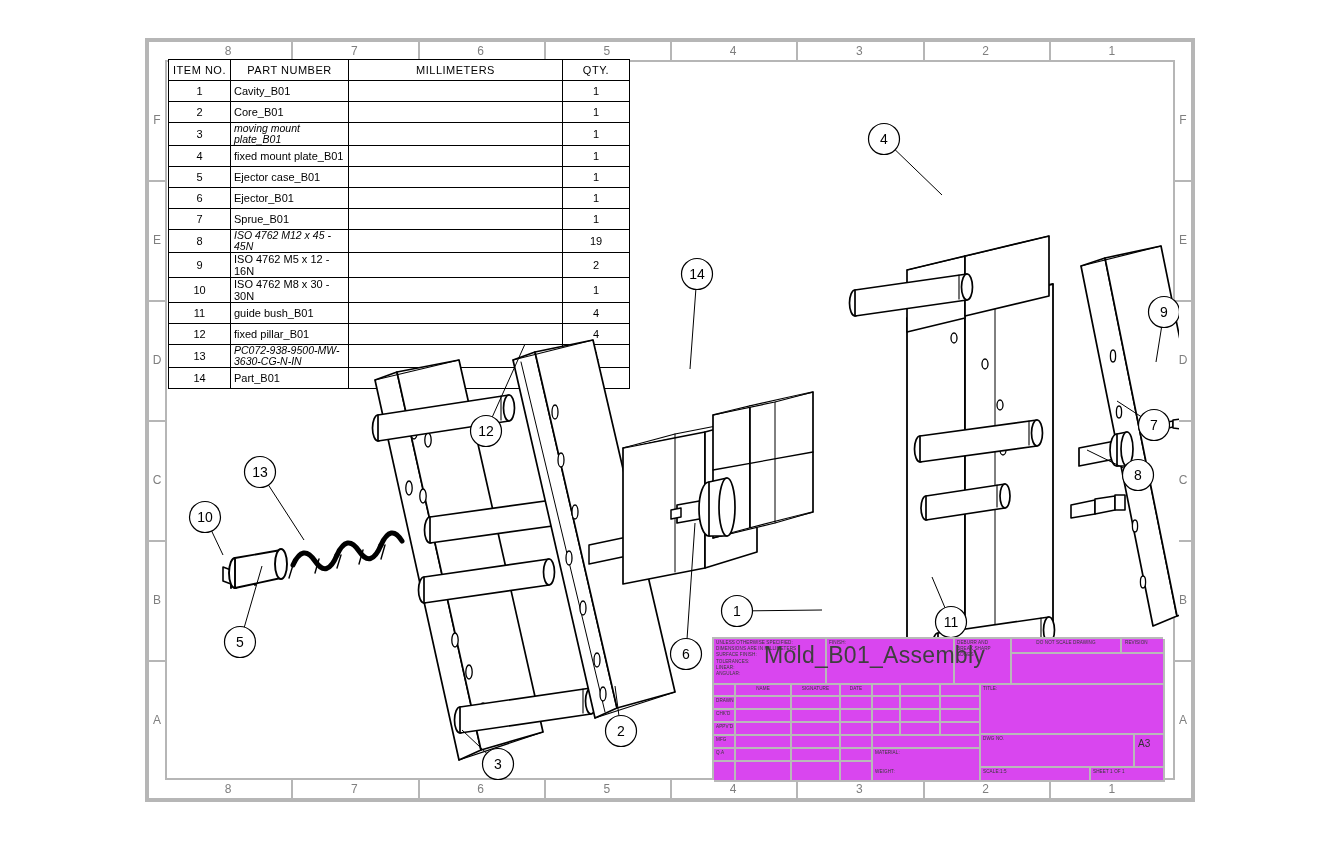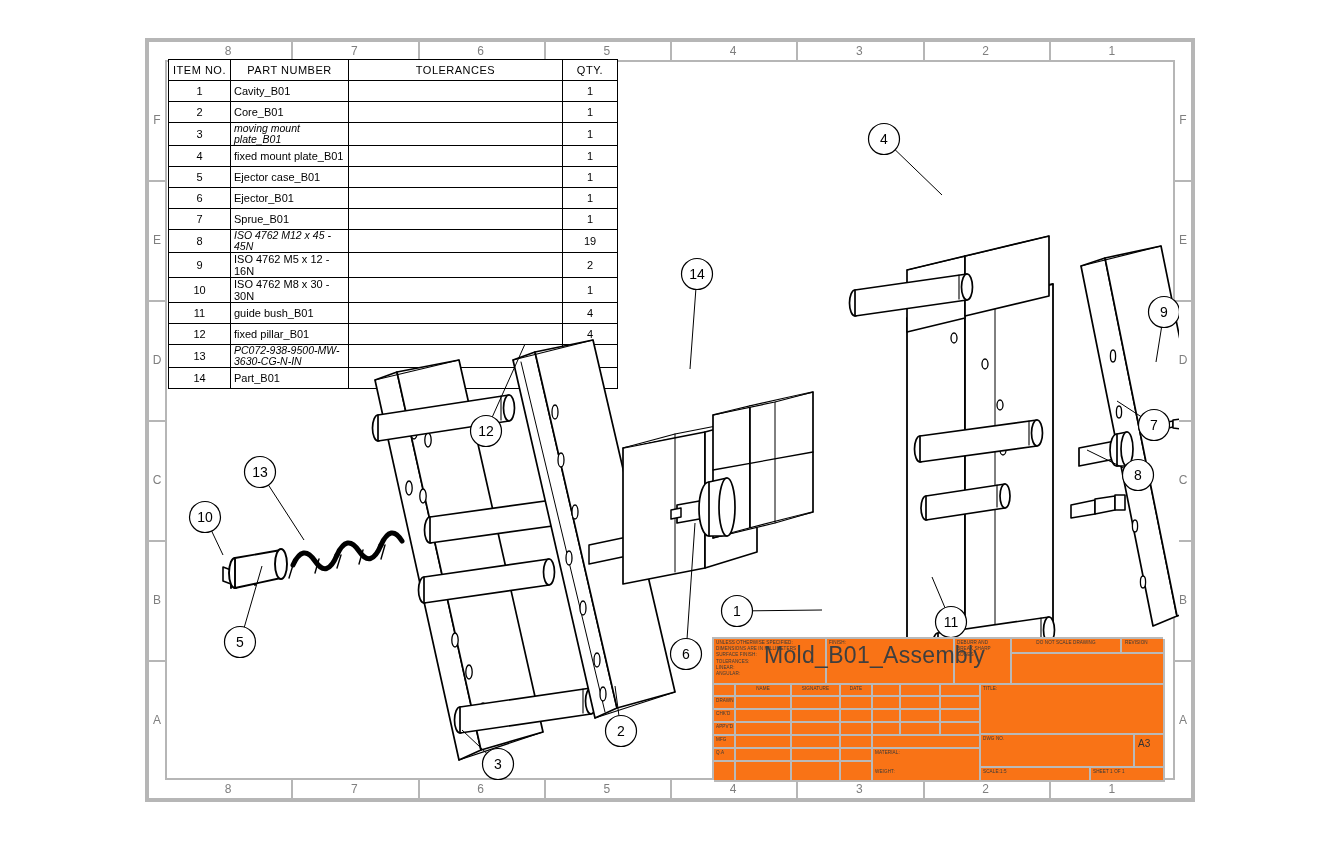--- a/index.html
+++ b/index.html
@@ -62,21 +62,21 @@
     padding: 0 3px;
     height: 21px;
     vertical-align: middle;
     font-weight: normal;
     background: #fff;
   }
   #bom-table th { text-align: center; letter-spacing: .5px; }
   .col-item { width: 62px; text-align: center; }
   .col-part { width: 118px; text-align: left; }
   .col-desc { width: 214px; text-align: left; }
-  .col-qty  { width: 55px;  text-align: center; }
+  .col-qty  { width: 67px;  text-align: center; }
   td.two-line { height: 30px; line-height: 11px; font-size: 10.5px; font-style: italic; }
 
   
   #exploded-view {
     position: absolute;
     left: 16px; top: 18px;
     width: 1014px; height: 726px;
     pointer-events: none;
   }
 
@@ -86,21 +86,21 @@
     left: 563px; bottom: 18px;
     width: 451px; height: 143px;
     border-left: 2px solid #b9b9b9;
     border-top: 2px solid #b9b9b9;
     background: #ffffff;
   }
   .tb-cell {
     position: absolute;
     border-right: 2px solid #b9b9b9;
     border-bottom: 2px solid #b9b9b9;
-    background: #f97316;
+    background: #d946ef;
     overflow: hidden;
     padding-left: 12px;
   }
   .tb-lbl {
     position: absolute;
     left: 2px; top: 1px;
     font-size: 4.6px;
     line-height: 6.2px;
     color: #3a3a3a;
     letter-spacing: .1px;
@@ -185,21 +185,21 @@
         <div class="zone-tick" style="left: 1026px; top: 498px; width: 16px; height: 2px;"></div>
         <div class="zone-label" style="left: 1027px; top: 618px; width: 14px; height: 120px; line-height: 120px;">A</div>
         <div class="zone-tick" style="left: 1026px; top: 618px; width: 16px; height: 2px;"></div>
       </div>
 
     <table id="bom-table">
       <thead>
         <tr>
           <th class="col-item">ITEM NO.</th>
           <th class="col-part">PART NUMBER</th>
-          <th class="col-desc">TOLERANCES</th>
+          <th class="col-desc">MILLIMETERS</th>
           <th class="col-qty">QTY.</th>
         </tr>
       </thead>
       <tbody id="bom-body">
           <tr>
             <td class="col-item">1</td>
             <td class="col-part">Cavity_B01</td>
             <td class="col-desc"></td>
             <td class="col-qty">1</td>
           </tr>

